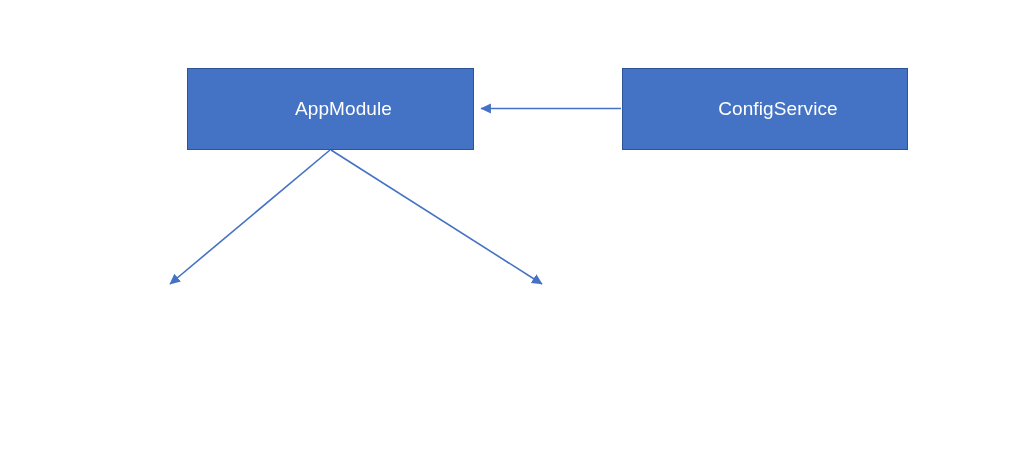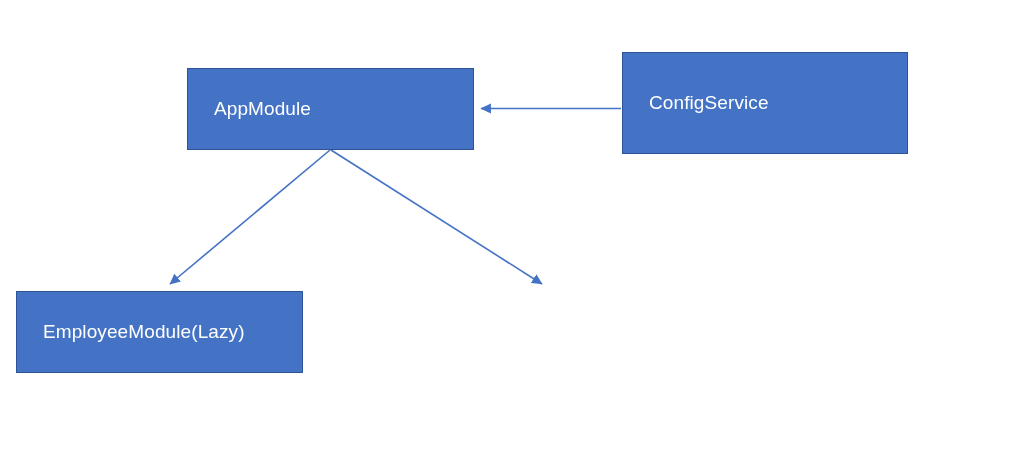--- a/index.html
+++ b/index.html
@@ -25,35 +25,35 @@
     height: 466px;
     pointer-events: none;
   }
   .node {
     position: absolute;
     box-sizing: border-box;
     background: #4472C4;
     border: 1px solid #2E5396;
     display: flex;
     align-items: center;
-    justify-content: flex-start;
+    justify-content: center;
     z-index: 2;
     padding-left: 26px;
   }
   .node-label {
     color: #ffffff;
     font-size: 19px;
     font-weight: 400;
     line-height: 1.2;
     letter-spacing: 0.1px;
     white-space: nowrap;
     text-align: center;
   }
   #node-app-module     { left: 187px; top: 68px;  width: 287px; height: 82px; }
-  #node-config-service { left: 622px; top: 52px;  width: 286px; height: 102px; }
+  #node-config-service { left: 622px; top: 68px;  width: 286px; height: 82px; }
   #node-employee-module   { left: 16px;  top: 291px; width: 287px; height: 82px; }
   #node-department-module { left: 398px; top: 291px; width: 286px; height: 82px; }
 </style>
 </head>
 <body>
 
 <div id="canvas">
 
   <svg id="edges" width="1019" height="466" viewBox="0 0 1019 466" xmlns="http://www.w3.org/2000/svg">
     <defs>
@@ -76,18 +76,15 @@
   </svg>
 
   <div class="node" id="node-app-module">
     <span class="node-label">AppModule</span>
   </div>
 
   <div class="node" id="node-config-service">
     <span class="node-label">ConfigService</span>
   </div>
 
-  <div class="node" id="node-employee-module">
-    <span class="node-label">EmployeeModule(Lazy)</span>
-  </div>
 
 
 </div>
 
 </body></html>

